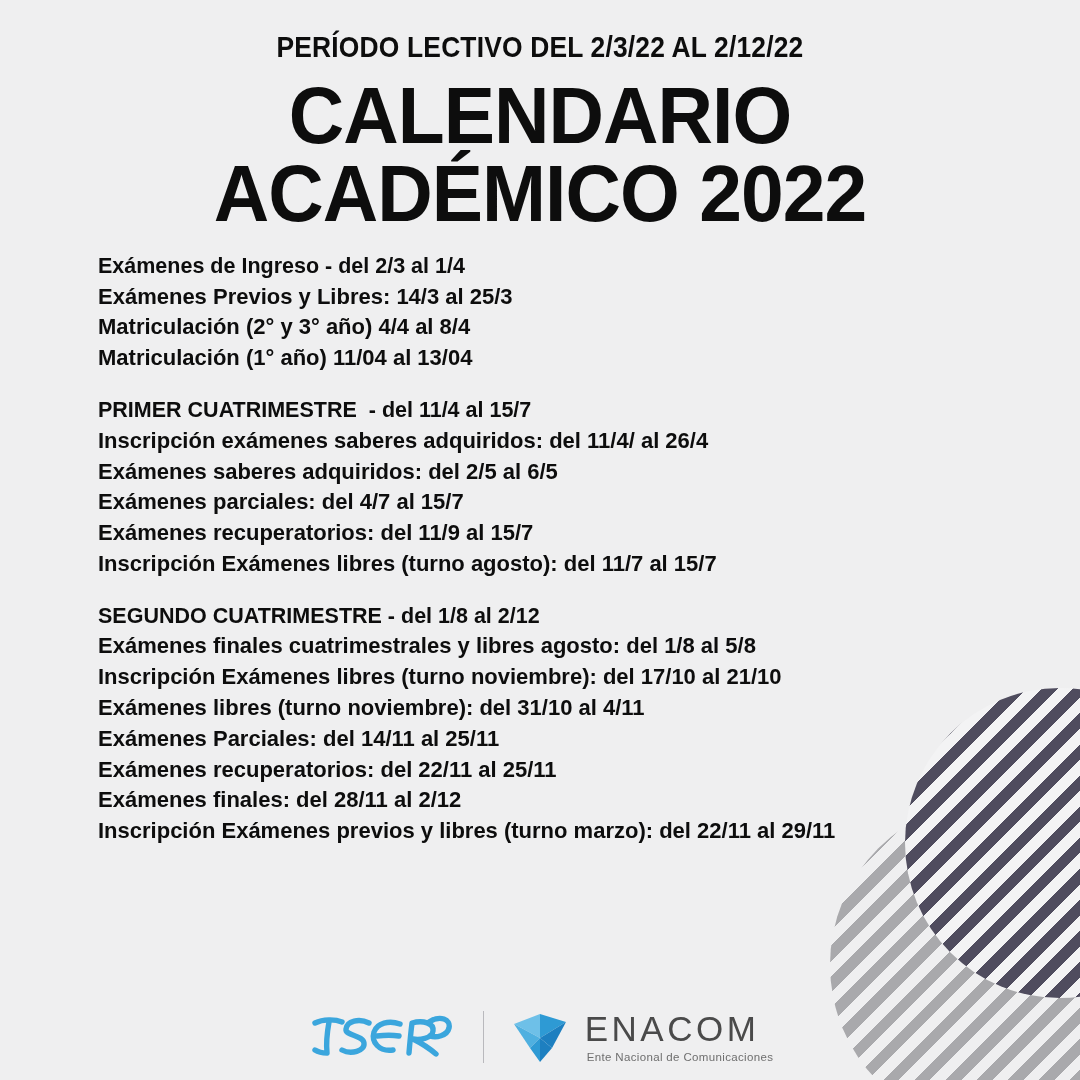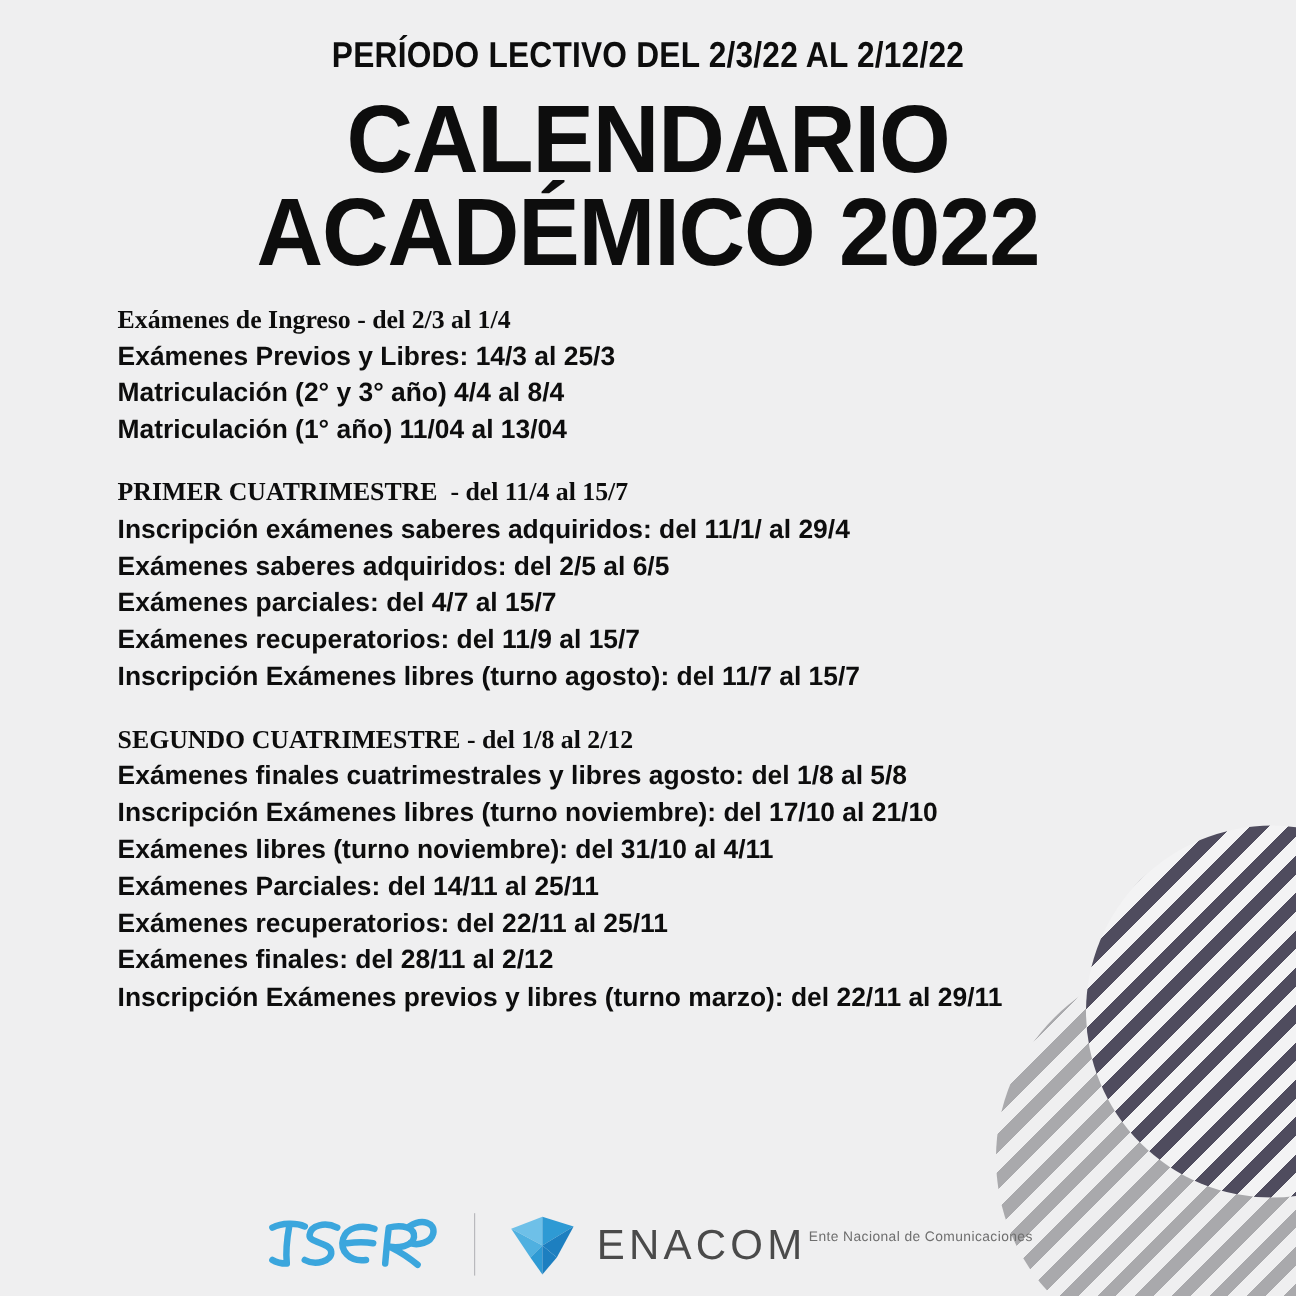--- a/index.html
+++ b/index.html
@@ -63,21 +63,20 @@
     width:900px;
     z-index:5;
   }
   .section{margin-bottom:22px;}
   .section:last-child{margin-bottom:0;}
   .sec-head{
     font-size:21.5px;
     font-weight:bold;
     line-height:1.38;
     white-space:pre;
-    font-family:Liberation Serif, serif;
   }
   .sec-line{
     font-size:22px;
     font-weight:bold;
     line-height:1.40;
     white-space:pre;
   }
 
   
   .footer{
@@ -89,21 +88,21 @@
     justify-content:center;
     gap:26px;
     z-index:6;
   }
   .iser-logo{display:block;}
   .divider{
     width:1px;height:52px;
     background:#b9b9bd;
   }
   .enacom{display:flex;align-items:center;gap:13px;}
-  .enacom-text{display:flex;flex-direction:row;line-height:1;}
+  .enacom-text{display:flex;flex-direction:column;line-height:1;}
   .enacom-word{
     font-size:35px;
     letter-spacing:3.5px;
     color:#4a4a4a;
     font-weight:400;
   }
   .enacom-tag{
     font-size:11.5px;
     letter-spacing:0.35px;
     color:#6e6e6e;
@@ -129,21 +128,21 @@
 
   <div class="content" id="content">
       <div class="section">
         <div class="sec-head">Exámenes de Ingreso - del 2/3 al 1/4</div>
         <div class="sec-line">Exámenes Previos y Libres: 14/3 al 25/3</div>
         <div class="sec-line">Matriculación (2° y 3° año) 4/4 al 8/4</div>
         <div class="sec-line">Matriculación (1° año) 11/04 al 13/04</div>
       </div>
       <div class="section">
         <div class="sec-head">PRIMER CUATRIMESTRE  - del 11/4 al 15/7</div>
-        <div class="sec-line">Inscripción exámenes saberes adquiridos: del 11/1/ al 29/4</div>
+        <div class="sec-line">Inscripción exámenes saberes adquiridos: del 11/4/ al 26/4</div>
         <div class="sec-line">Exámenes saberes adquiridos: del 2/5 al 6/5</div>
         <div class="sec-line">Exámenes parciales: del 4/7 al 15/7</div>
         <div class="sec-line">Exámenes recuperatorios: del 11/9 al 15/7</div>
         <div class="sec-line">Inscripción Exámenes libres (turno agosto): del 11/7 al 15/7</div>
       </div>
       <div class="section">
         <div class="sec-head">SEGUNDO CUATRIMESTRE - del 1/8 al 2/12</div>
         <div class="sec-line">Exámenes finales cuatrimestrales y libres agosto: del 1/8 al 5/8</div>
         <div class="sec-line">Inscripción Exámenes libres (turno noviembre): del 17/10 al 21/10</div>
         <div class="sec-line">Exámenes libres (turno noviembre): del 31/10 al 4/11</div>

